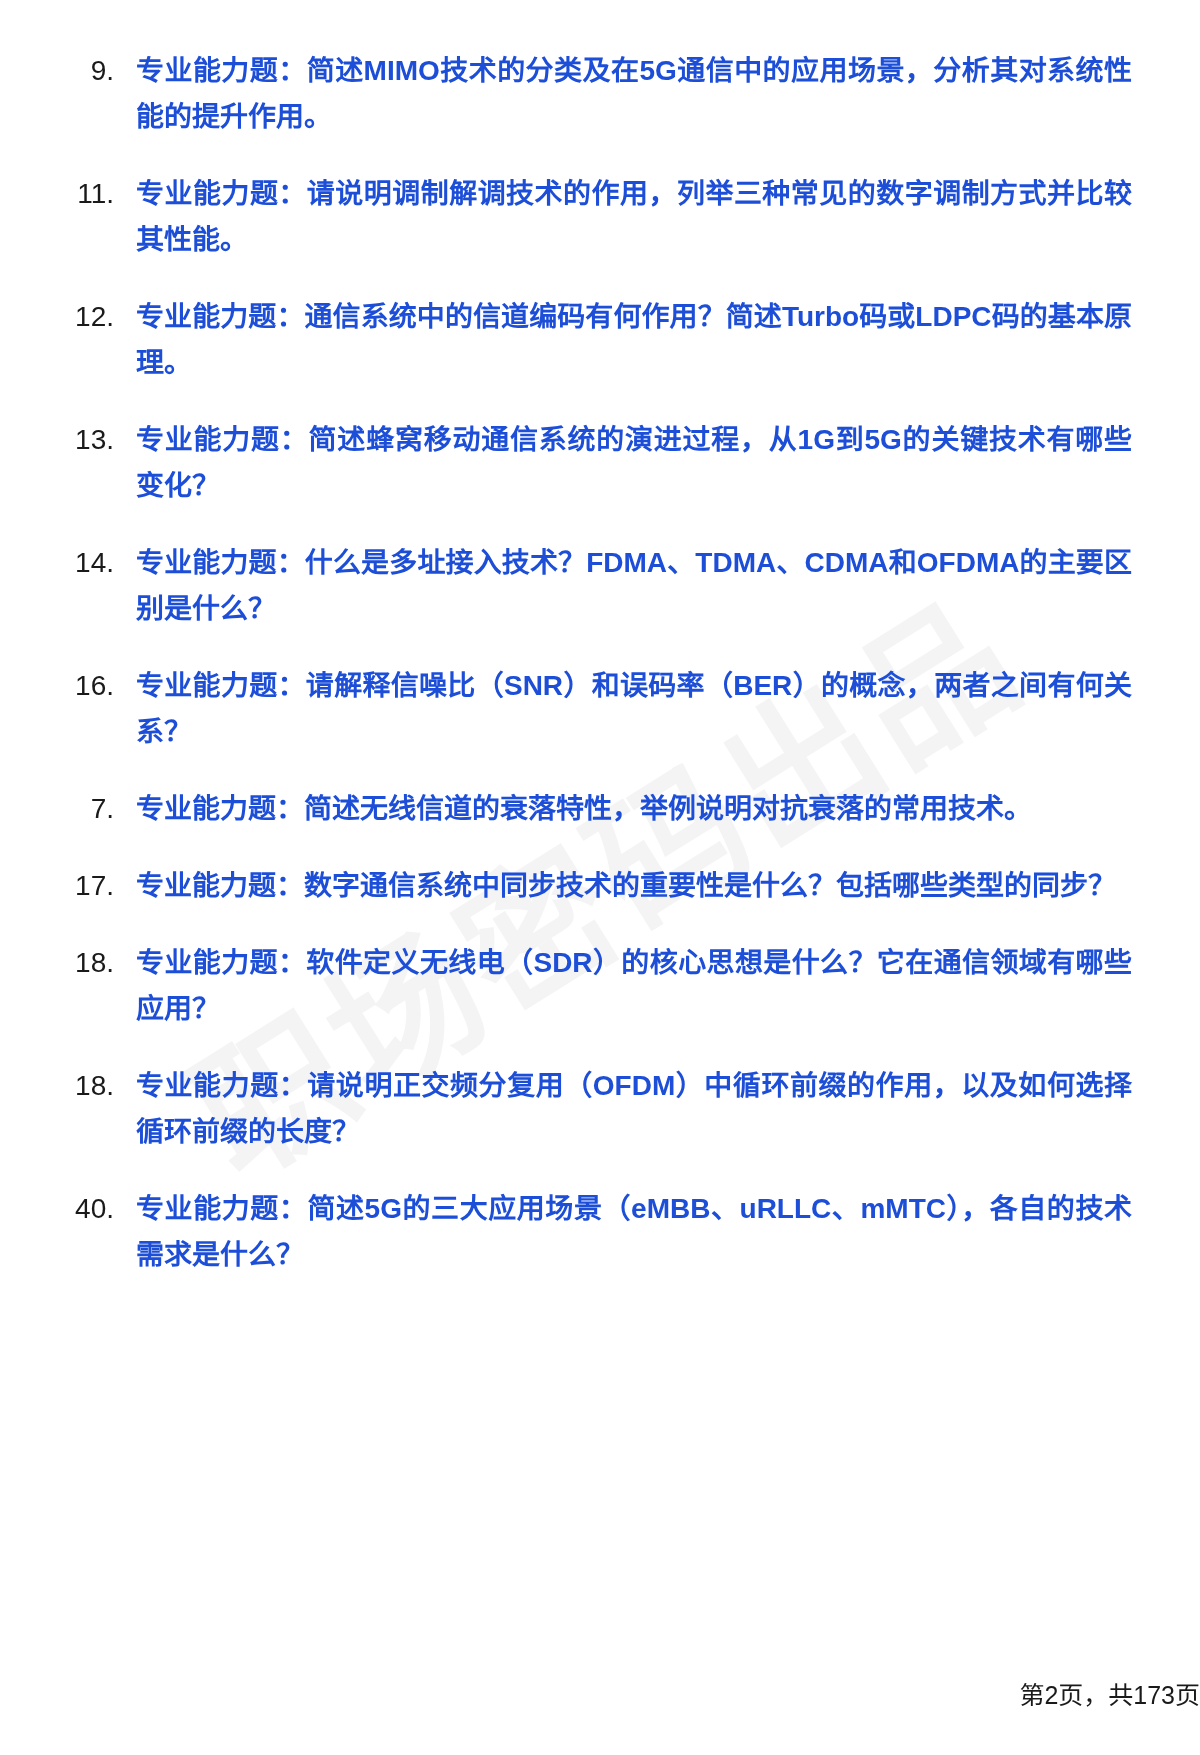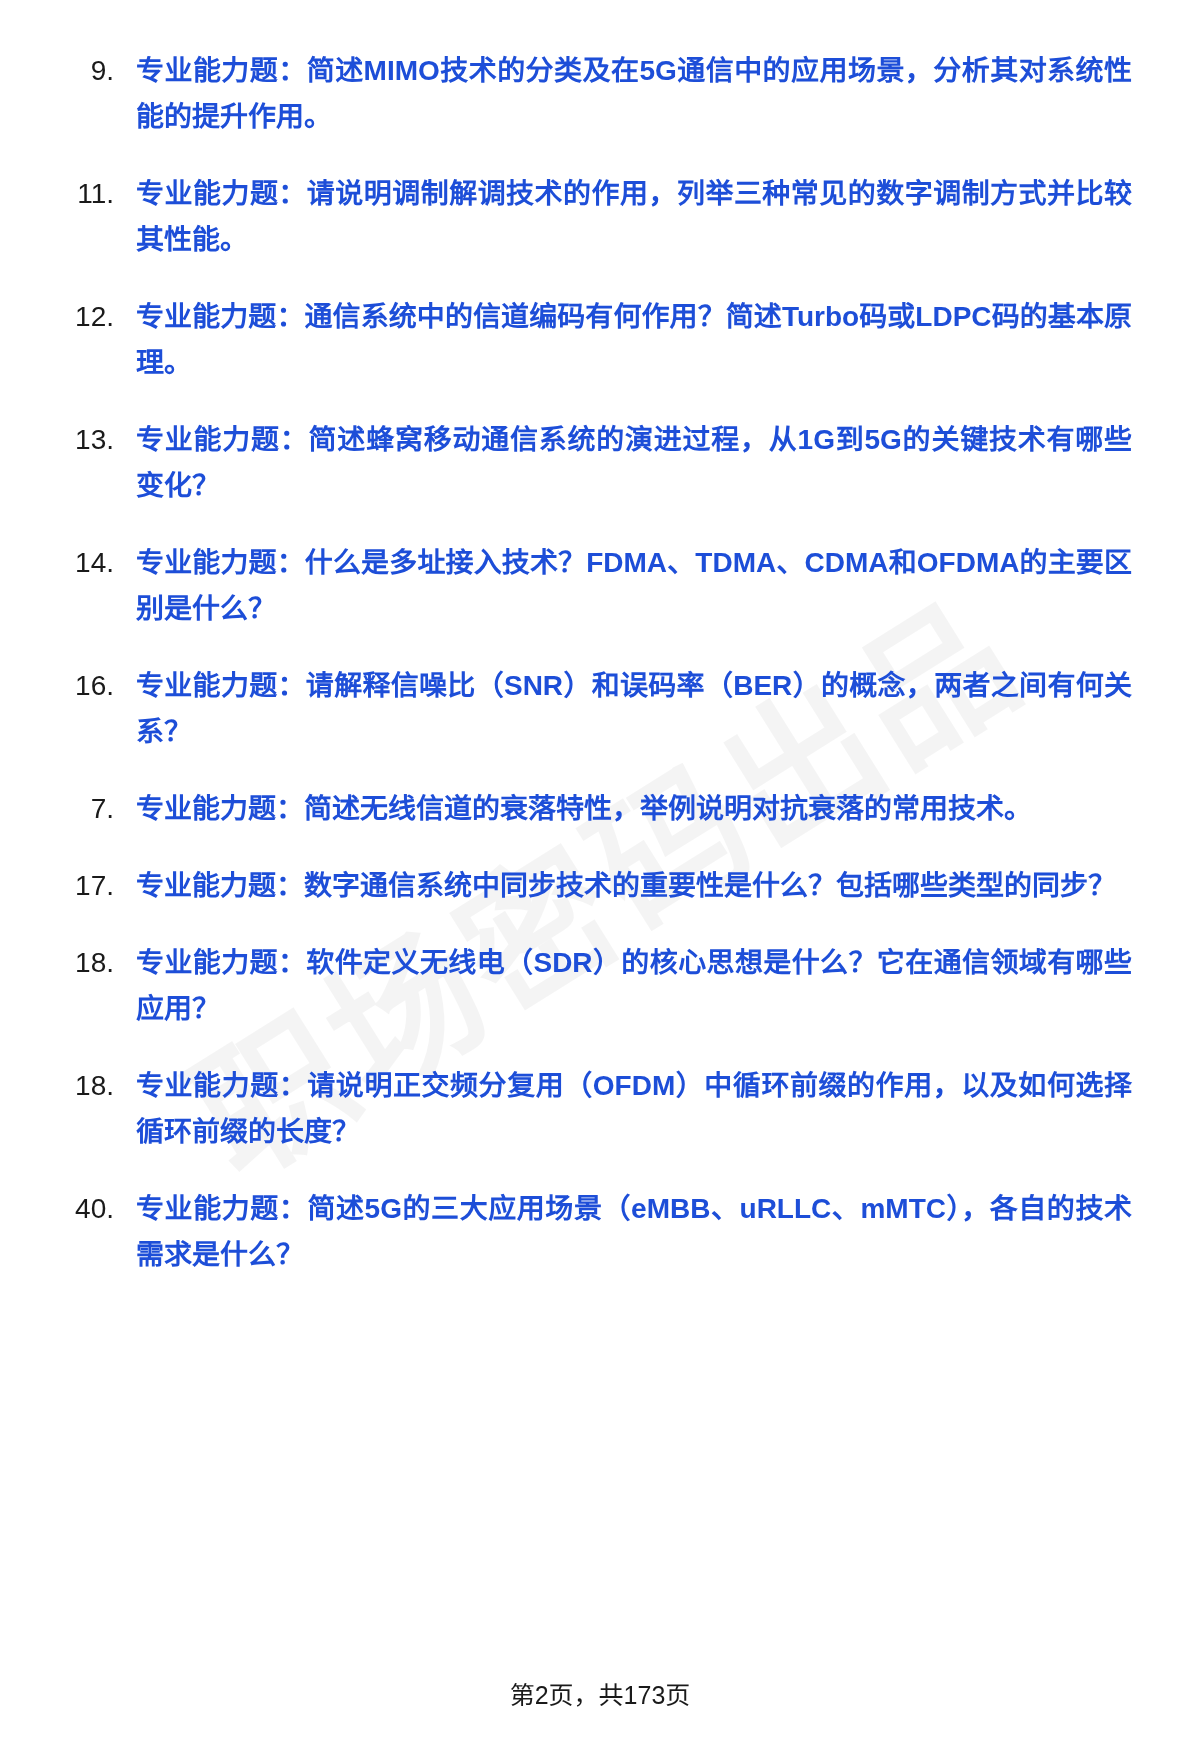--- a/index.html
+++ b/index.html
@@ -70,21 +70,21 @@
     text-align: justify;
     text-justify: inter-ideograph;
     word-break: break-word;
     font-weight: bold;
   }
   .footer {
     position: absolute;
     left: 0;
     bottom: 44px;
     width: 1200px;
-    text-align: center;
+    text-align: right;
     font-size: 25px;
     color: #1a1a1a;
     z-index: 2;
   }
 </style>
 </head>
 <body>
 
 <div class="page">
 

